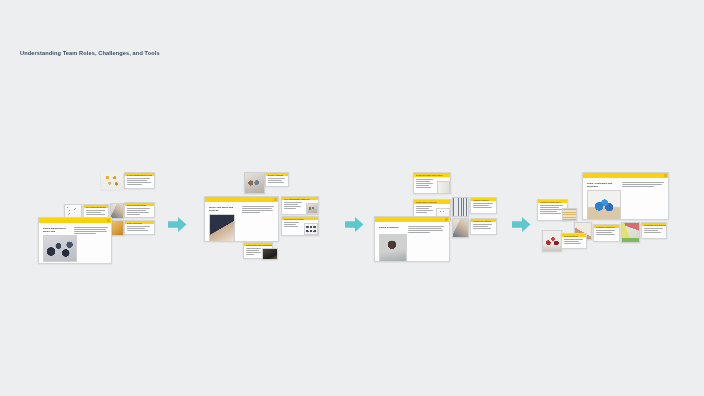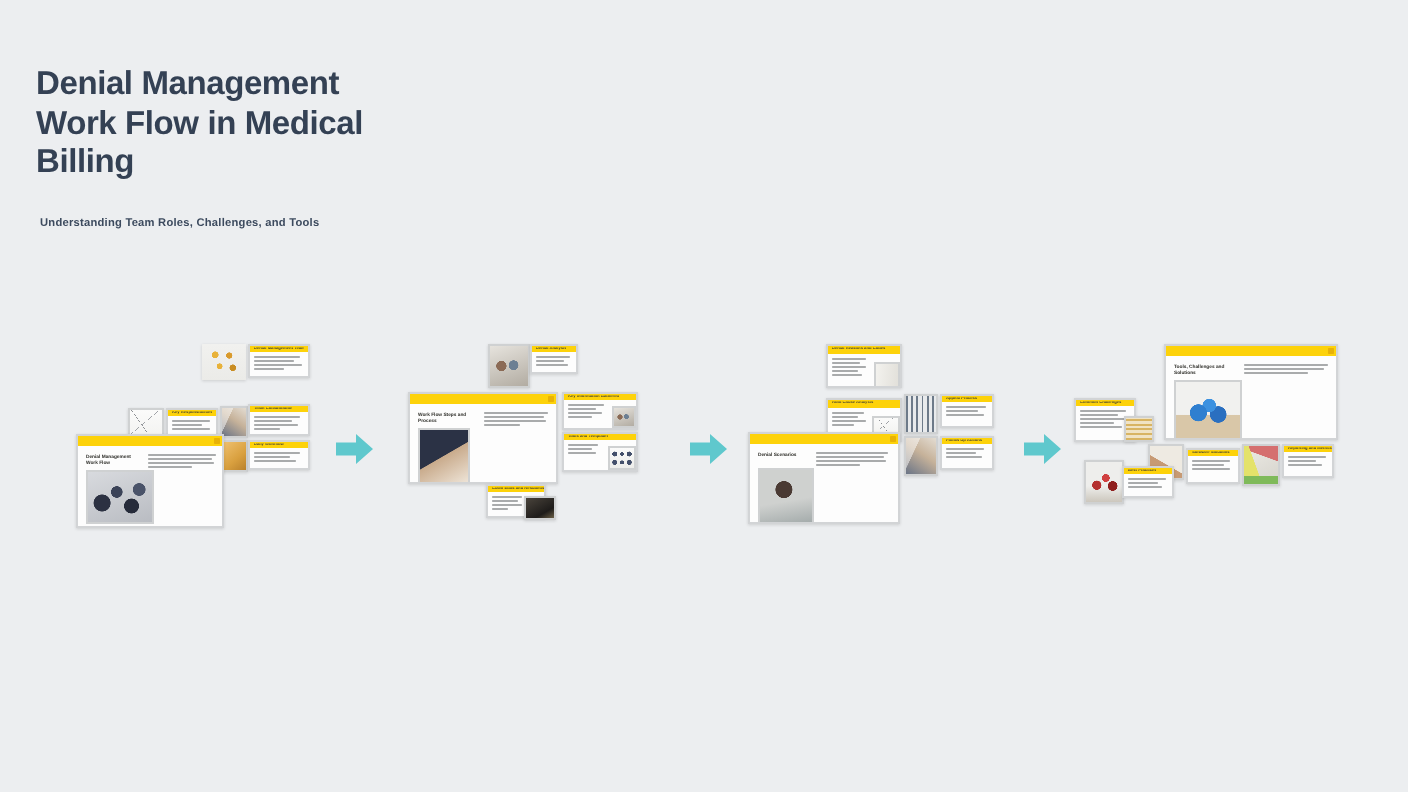--- a/index.html
+++ b/index.html
@@ -230,23 +230,20 @@
       radial-gradient(circle at 40% 62%, #e8b23a 0 8%, transparent 9%),
       radial-gradient(circle at 70% 66%, #c98d22 0 8%, transparent 9%),
       linear-gradient(#f1f1ef, #ebebe8);
     border: none;
   }
 </style>
 </head>
 <body>
 
 <div id="title-block">
-  <h1 id="presentation-title">Denial Management
-Work Flow in Medical
-Billing</h1>
   <div id="presentation-subtitle">Understanding Team Roles, Challenges, and Tools</div>
 </div>
 
 <div id="flow-canvas">
 
   <div class="cluster" style="left:35px; top:168px; width:120px; height:98px;">
 
     <div class="slide photo tex-doodle" style="left:66px; top:4px; width:22px; height:18px; background-color:#f1f1ef;"></div>
 
     <div class="slide" style="left:89px; top:4px; width:31px; height:17px;">

